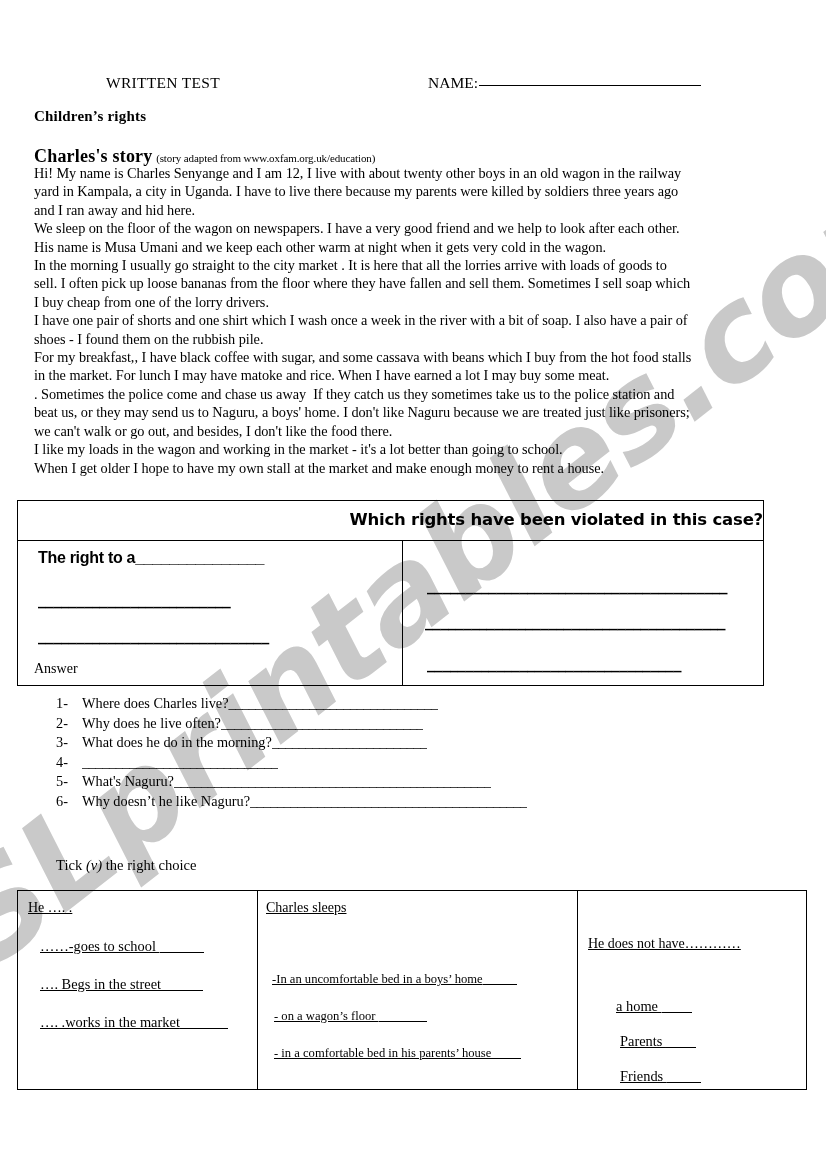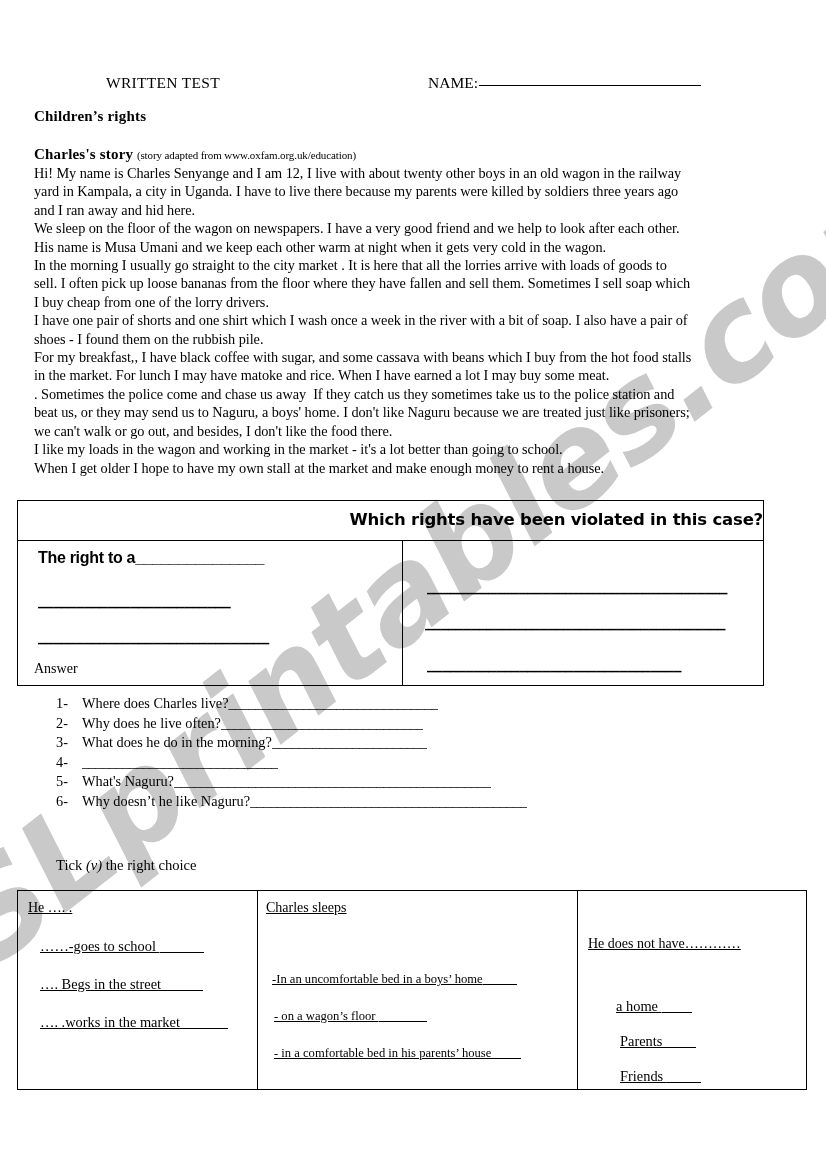--- a/index.html
+++ b/index.html
@@ -88,21 +88,21 @@
   }
   .story-head {
     position: absolute;
     left: 34px;
     top: 146px;
     font-size: 14.5px;
     white-space: nowrap;
   }
   .story-head .st-title {
     font-weight: bold;
-    font-size: 15px;
+    font-size: 18px;
     letter-spacing: 0.2px;
   }
   .story-head .st-src {
     font-size: 11px;
     letter-spacing: -0.1px;
   }
 
   
   .story-body {
     position: absolute;

